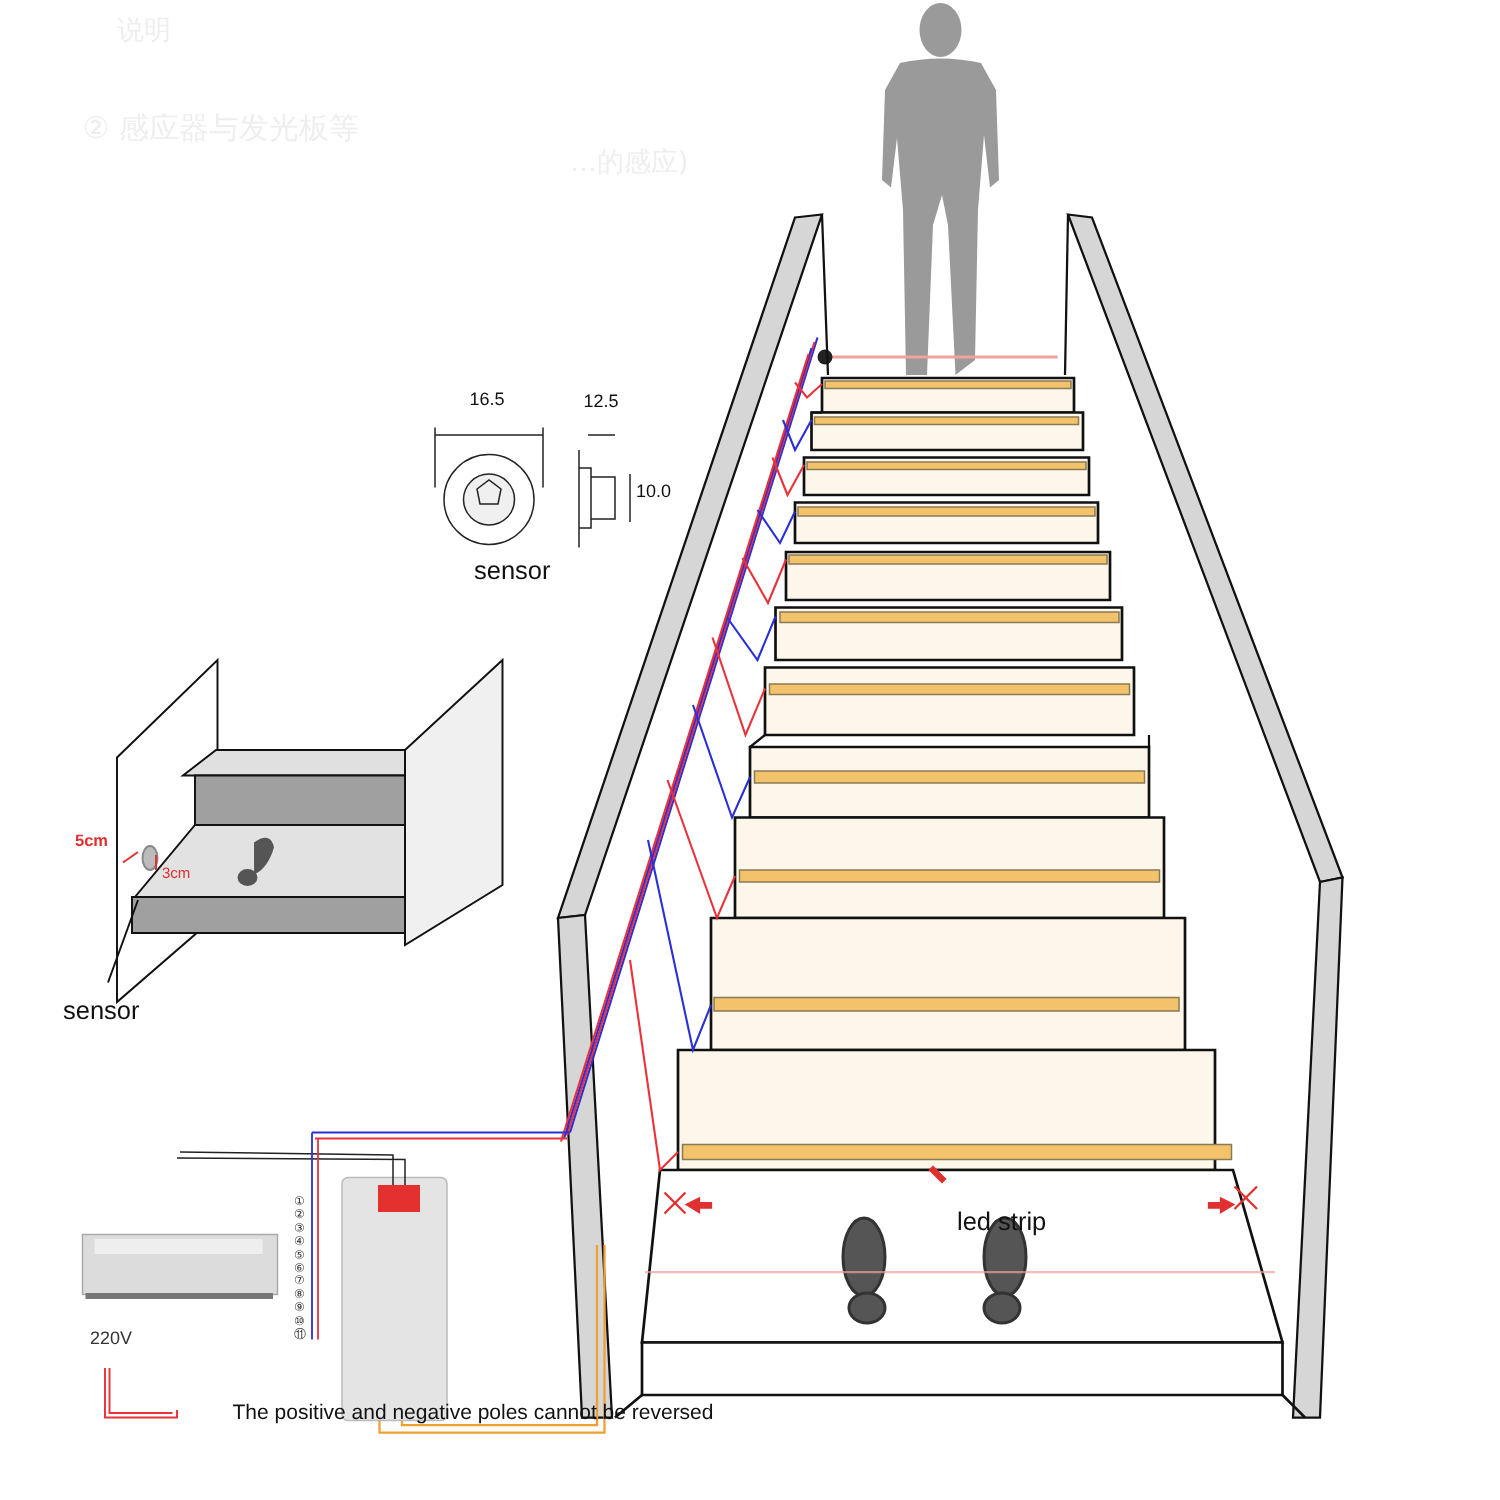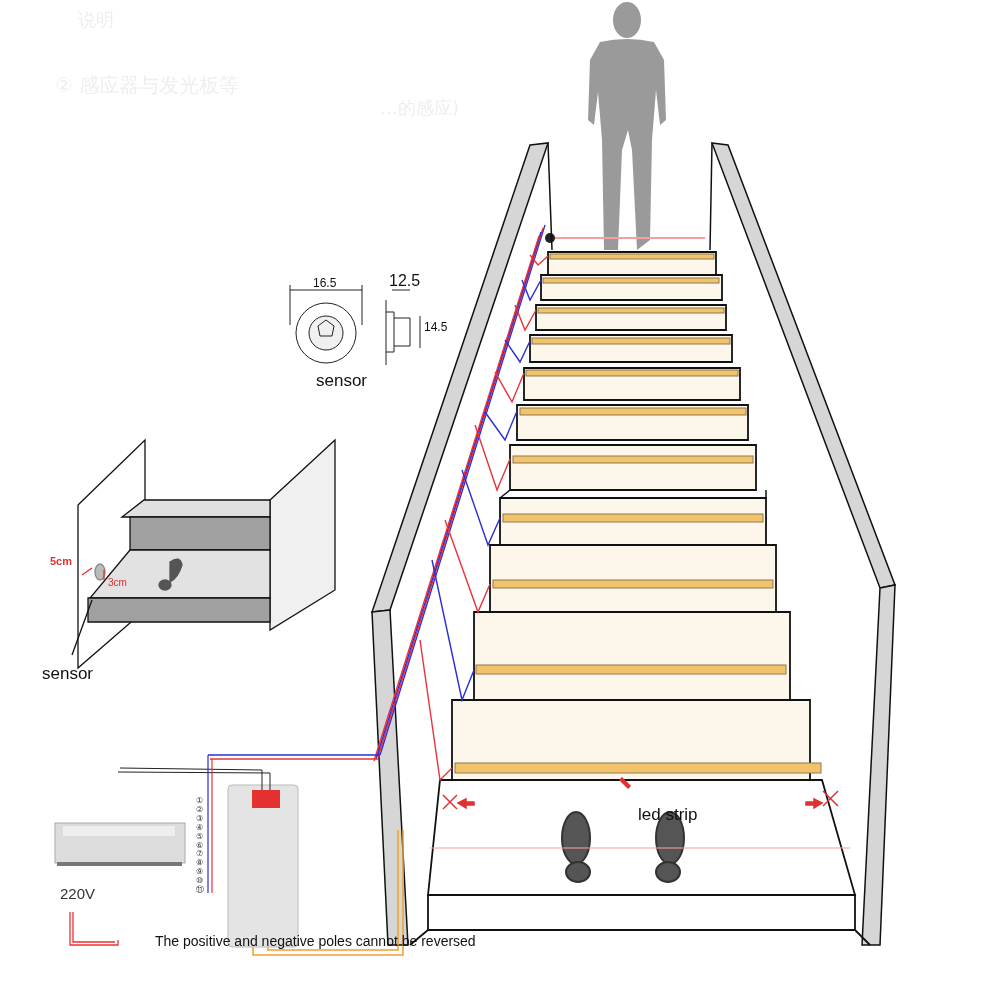--- a/index.html
+++ b/index.html
@@ -176,24 +176,24 @@
   <div>④</div>
   <div>⑤</div>
   <div>⑥</div>
   <div>⑦</div>
   <div>⑧</div>
   <div>⑨</div>
   <div>⑩</div>
   <div>⑪</div>
 </div>
 
-<div class="lbl" style="left:313px;top:276px;font-size:12px;">16.5</div>
-<div class="lbl" style="left:389px;top:272px;font-size:16px;">12.5</div>
-<div class="lbl" style="left:424px;top:320px;font-size:12px;">14.5</div>
+<div class="lbl" style="left:313px;top:259px;font-size:12px;">16.5</div>
+<div class="lbl" style="left:389px;top:260px;font-size:12px;">12.5</div>
+<div class="lbl" style="left:424px;top:320px;font-size:12px;">10.0</div>
 <div class="lbl" style="left:316px;top:371px;font-size:17px;">sensor</div>
 
 <div class="lbl" style="left:50px;top:555px;font-size:11px;color:#e03030;font-weight:bold;">5cm</div>
 <div class="lbl" style="left:108px;top:577px;font-size:10px;color:#e03030;">3cm</div>
 <div class="lbl" style="left:42px;top:664px;font-size:17px;">sensor</div>
 
 <div class="lbl" style="left:638px;top:777px;font-size:17px;margin-top:28px;">led strip</div>
-<div class="lbl" style="left:60px;top:885px;font-size:15px;color:#333;text-align:center;">220V</div>
+<div class="lbl" style="left:60px;top:885px;font-size:12px;color:#333;text-align:center;">220V</div>
 <div class="lbl" style="left:155px;top:933px;font-size:14px;">The positive and negative poles cannot be reversed</div>
 
 </body></html>

